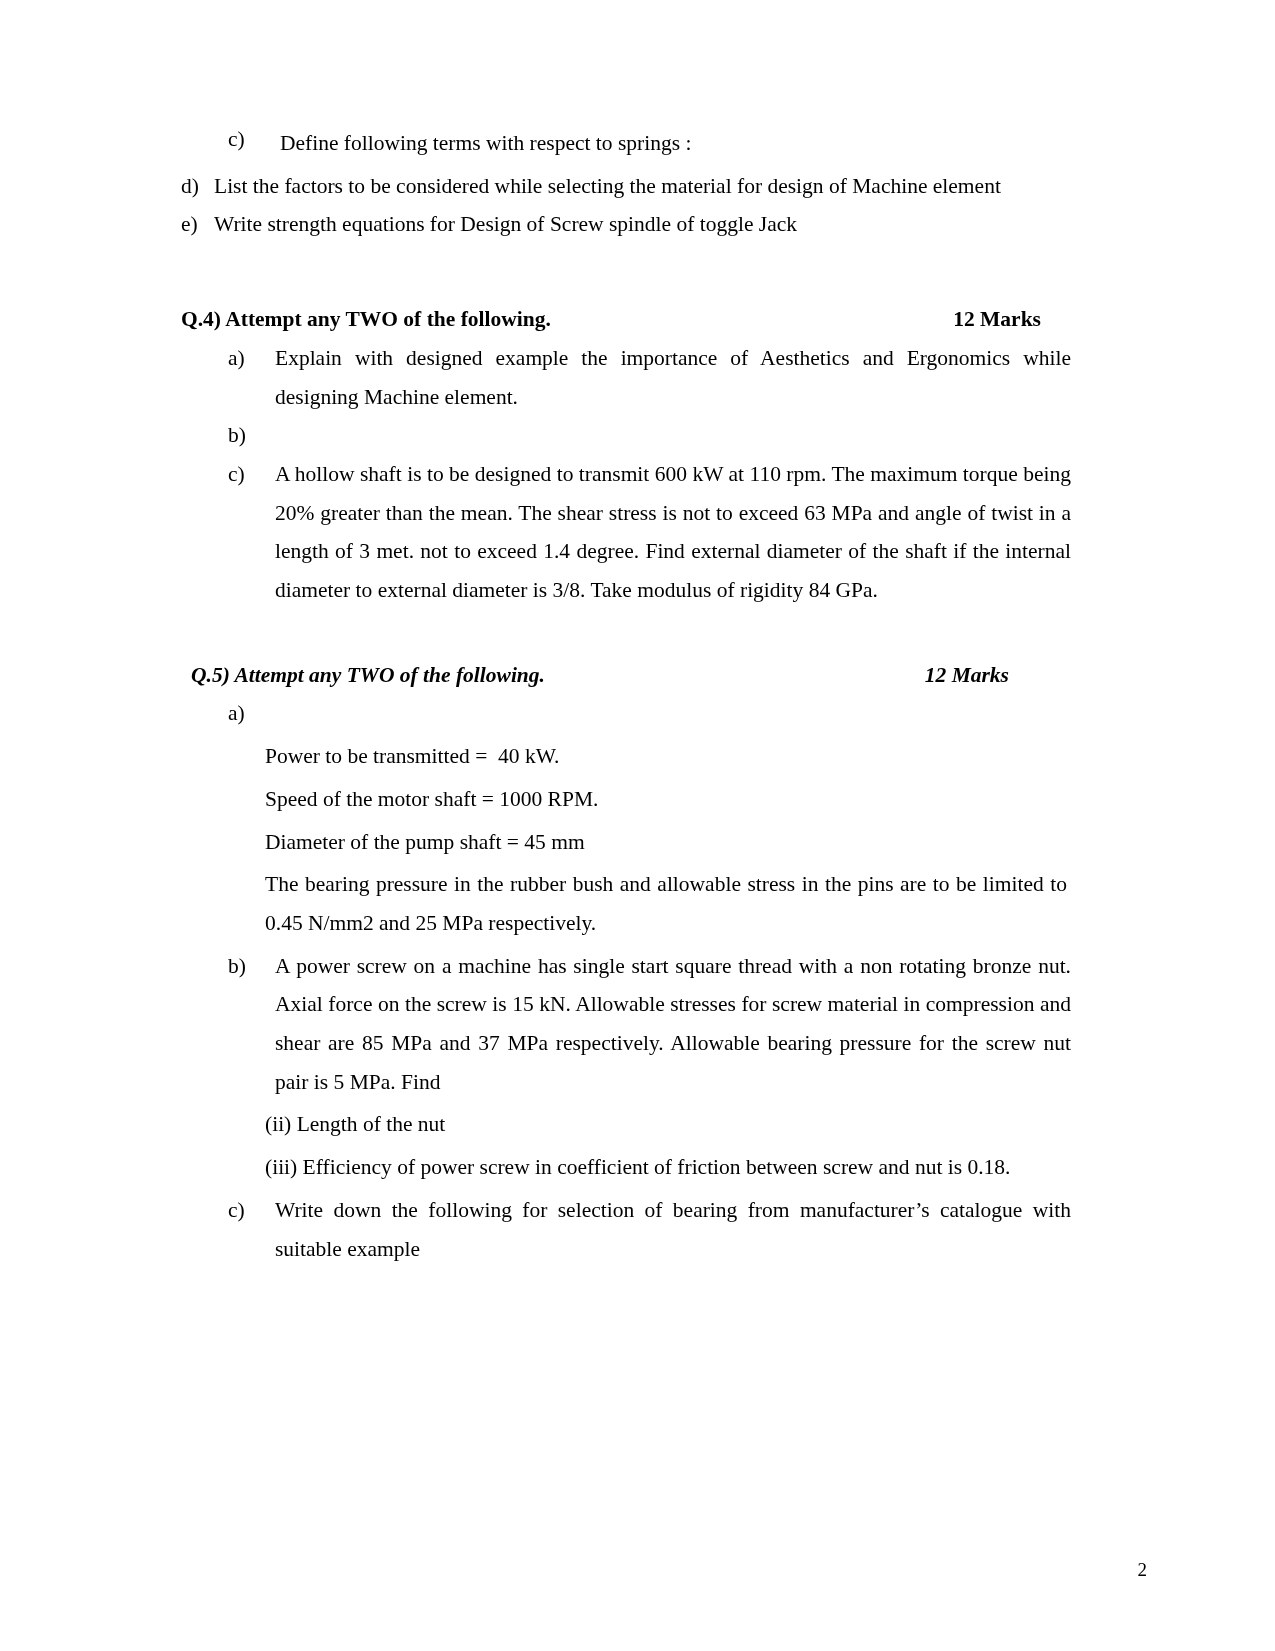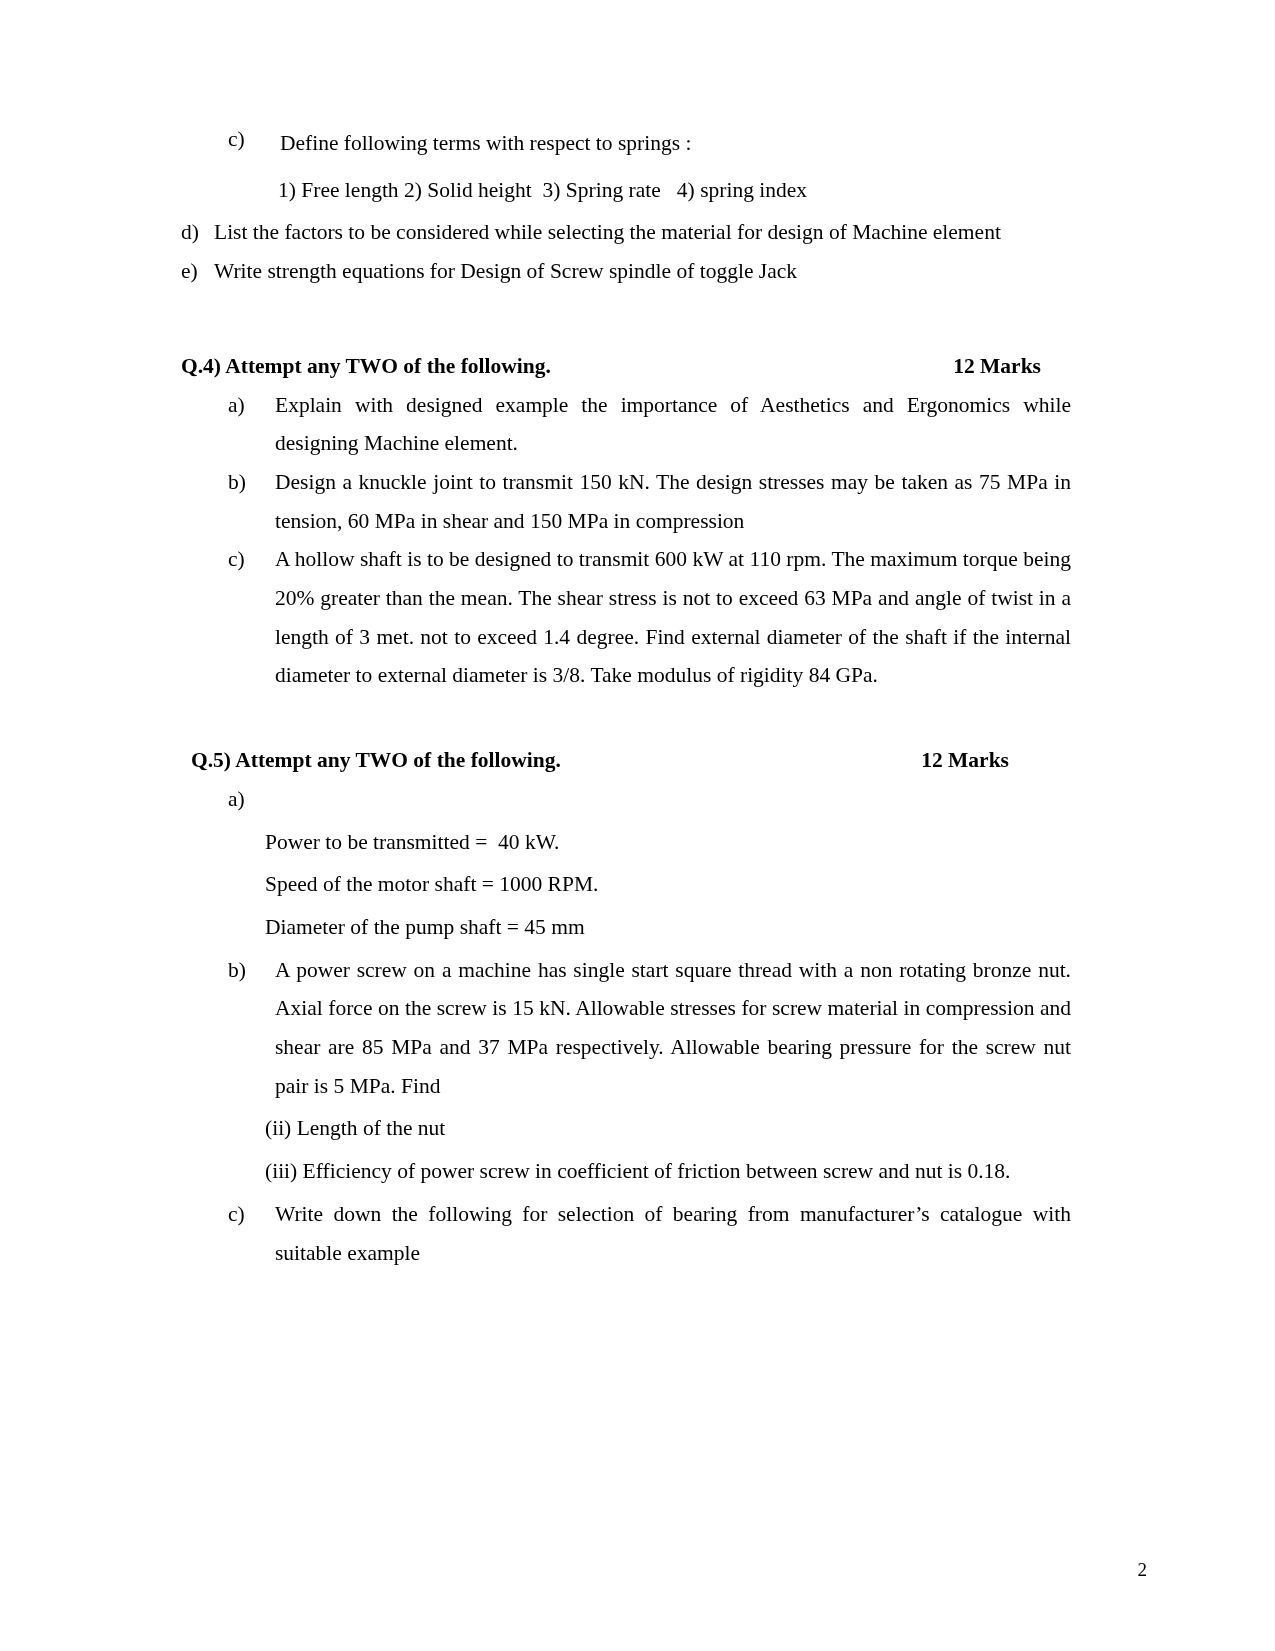--- a/index.html
+++ b/index.html
@@ -69,21 +69,21 @@
     justify-content: space-between;
     align-items: baseline;
     font-weight: bold;
     font-size: 21.5px;
     line-height: 38.7px;
   }
   .qhead .qtitle { white-space: pre; }
   .qhead .qmarks { white-space: pre; padding-right: 6px; }
 
   .q4head { padding-left: 0px; padding-right: 24px; }
-  .q5head { padding-left: 10px; padding-right: 56px; }
+  .q5head { padding-left: 10px; padding-right: 56px; font-style: italic; }
 
   .gap-lg { height: 56px; }
   .gap-md { height: 46px; }
 
   .pagenum {
     position: absolute;
     right: 128px;
     bottom: 70px;
     font-size: 19px;
     line-height: 22px;
@@ -95,21 +95,20 @@
 <div class="page">
   <div class="content">
 
     <div class="item">
       <span class="marker mk-w1 ind-c">c)</span>
       <span class="body">
         <div class="line">Define following terms with respect to springs :</div>
       </span>
     </div>
 
-    <div class="line ind-sub">1) Free length 2) Solid height  3) Spring rate   4) spring index</div>
 
     <div class="item">
       <span class="marker mk-w2">d)</span>
       <span class="body just">List the factors to be considered while selecting the material for design of Machine element</span>
     </div>
 
     <div class="item">
       <span class="marker mk-w2">e)</span>
       <span class="body">Write strength equations for Design of Screw spindle of toggle Jack</span>
     </div>
@@ -121,21 +120,20 @@
       <span class="qmarks">12 Marks</span>
     </div>
 
     <div class="item">
       <span class="marker mk-w3 ind-c">a)</span>
       <span class="body just">Explain with designed example the importance of Aesthetics and Ergonomics while designing Machine element.</span>
     </div>
 
     <div class="item">
       <span class="marker mk-w3 ind-c">b)</span>
-      <span class="body just">Design a knuckle joint to transmit 150 kN. The design stresses may be taken as 75 MPa in tension, 60 MPa in shear and 150 MPa in compression</span>
     </div>
 
     <div class="item">
       <span class="marker mk-w3 ind-c">c)</span>
       <span class="body just">A hollow shaft is to be designed to transmit 600 kW at 110 rpm. The maximum torque being 20% greater than the mean. The shear stress is not to exceed 63 MPa and angle of twist in a length of 3 met. not to exceed 1.4 degree. Find external diameter of the shaft if the internal diameter to external diameter is 3/8. Take modulus of rigidity 84 GPa.</span>
     </div>
 
     <div class="gap-md"></div>
 
     <div class="qhead q5head">
@@ -144,20 +142,21 @@
     </div>
 
     <div class="item">
       <span class="marker mk-w3 ind-c">a)</span>
     </div>
 
     <div class="line ind-q5">Power to be transmitted =  40 kW.</div>
     <div class="line ind-q5">Speed of the motor shaft = 1000 RPM.</div>
     <div class="line ind-q5">Diameter of the pump shaft = 45 mm</div>
 
+    <div class="line just ind-q5">The bearing pressure in the rubber bush and allowable stress in the pins are to be limited to 0.45 N/mm2 and 25 MPa respectively.</div>
 
     <div class="item">
       <span class="marker mk-w3 ind-c">b)</span>
       <span class="body just">A power screw on a machine has single start square thread with a non rotating bronze nut. Axial force on the screw is 15 kN. Allowable stresses for screw material in compression and shear are 85 MPa and 37 MPa respectively. Allowable bearing pressure for the screw nut pair is 5 MPa. Find</span>
     </div>
 
     <div class="line ind-q5">(ii) Length of the nut</div>
     <div class="line ind-q5">(iii) Efficiency of power screw in coefficient of friction between screw and nut is 0.18.</div>
 
     <div class="item">

